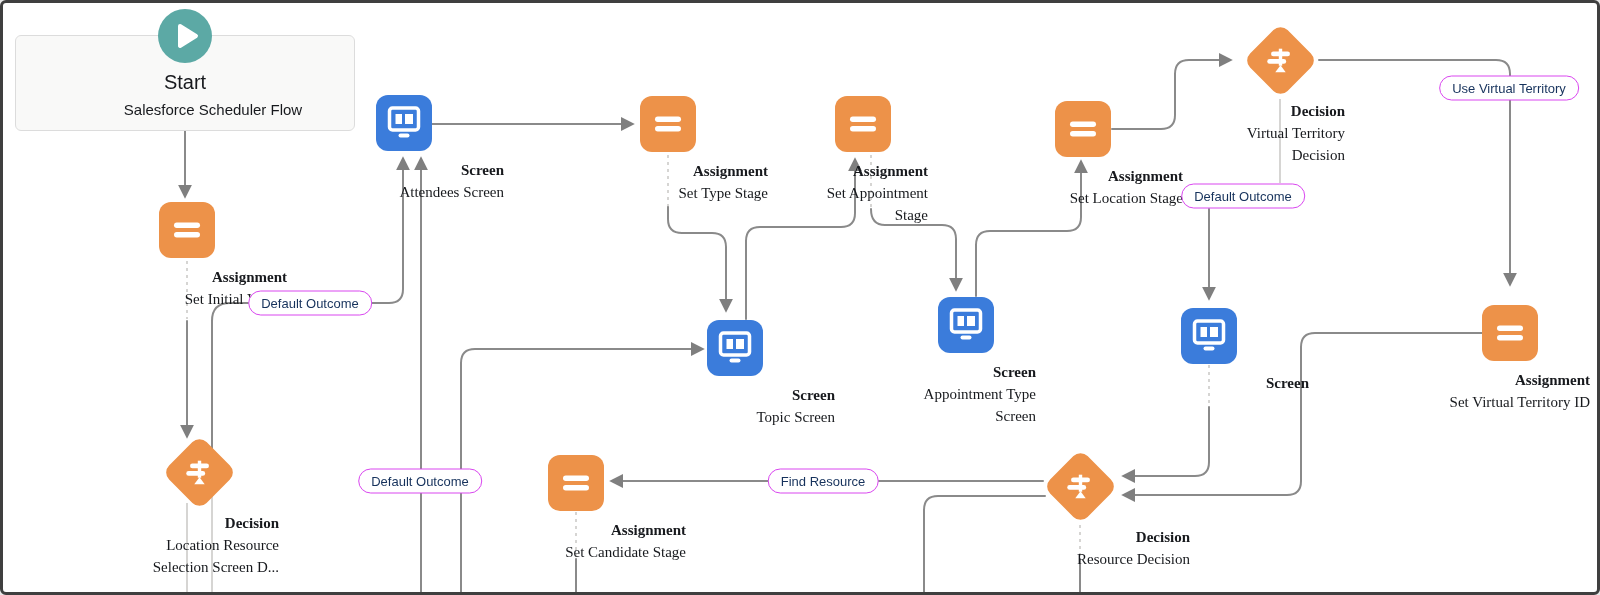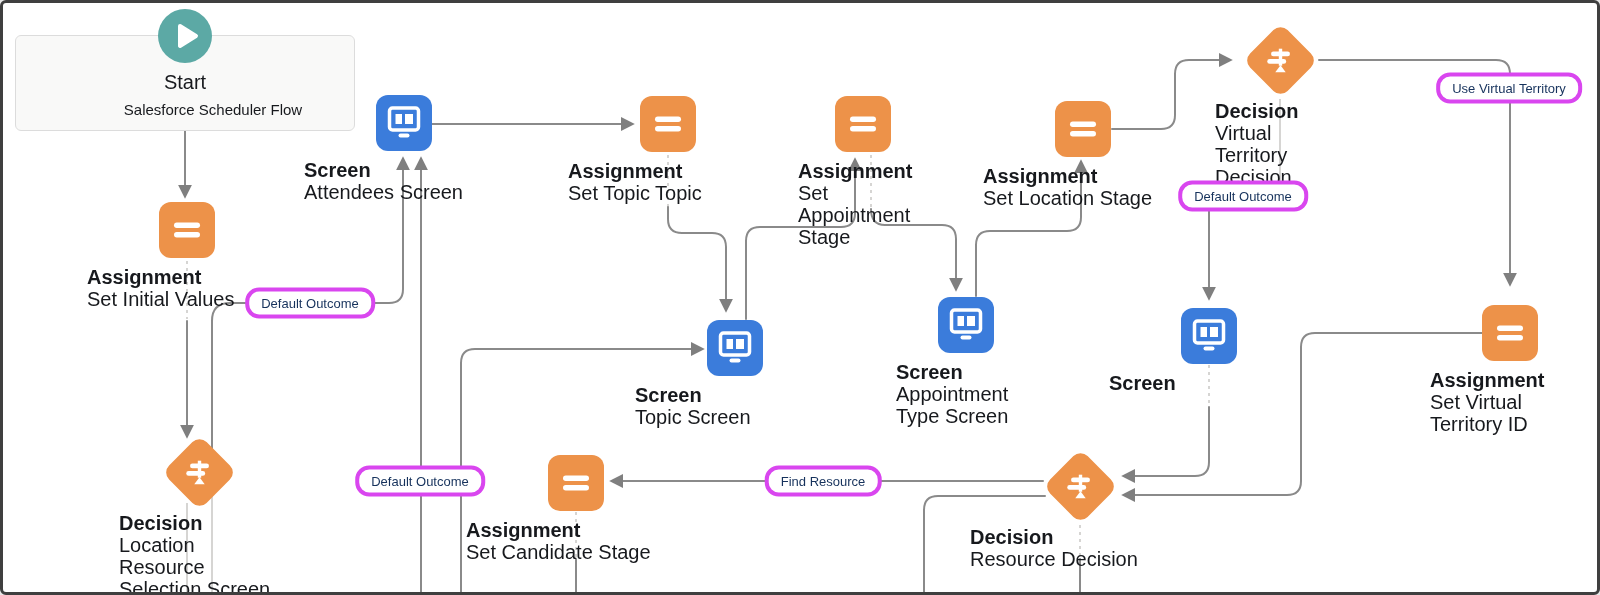--- a/index.html
+++ b/index.html
@@ -24,27 +24,27 @@
   .diamond{
     position:absolute;width:53px;height:53px;border-radius:10px;
     background:var(--decision-color);
     transform:rotate(45deg);
   }
   .diamond-glyph{
     position:absolute;inset:0;transform:rotate(-45deg);
     display:flex;align-items:center;justify-content:center;
   }
   .node-label{
-    position:absolute;text-align:left;
-    font-size:20px;line-height:22px;color:#17191d;z-index:3;
+    position:absolute;text-align:right;
+    font-size:15px;line-height:22px;color:#17191d;z-index:3;font-family:Liberation Serif, serif;
   }
   .node-label .type{font-weight:bold;}
   .pill{
     position:absolute;transform:translate(-50%,-50%);
-    background:#ffffff;border:4px solid #d946ef;border-radius:14px;
+    background:#ffffff;border:1px solid #d946ef;border-radius:14px;
     padding:3px 12px;font-size:13px;line-height:17px;white-space:nowrap;
     color:var(--pill-text-color);z-index:4;
   }
   .start-box{
     position:absolute;left:12px;top:32px;width:340px;height:96px;
     box-sizing:border-box;background:#f9f9f8;border:1px solid #dcdcdc;border-radius:6px;
   }
   .start-circle{
     position:absolute;left:155px;top:6px;width:54px;height:54px;border-radius:50%;
     background:var(--start-color);display:flex;align-items:center;justify-content:center;z-index:3;
@@ -162,21 +162,21 @@
       </div>
       <div>
         <div class="icon-box assignment" style="left: 637px; top: 93px;">
           <svg width="56" height="56" viewBox="0 0 56 56">
             <rect x="15" y="20.5" width="26" height="5.5" rx="2.75" fill="#fff"></rect>
             <rect x="15" y="30" width="26" height="5.5" rx="2.75" fill="#fff"></rect>
           </svg>
         </div>
         <div class="node-label" style="width: 200px; left: 565px; top: 157px;">
           <div class="type">Assignment</div>
-          <div class="name">Set Topic Topic</div>
+          <div class="name">Set Type Stage</div>
         </div>
       </div>
       <div>
         <div class="icon-box assignment" style="left: 832px; top: 93px;">
           <svg width="56" height="56" viewBox="0 0 56 56">
             <rect x="15" y="20.5" width="26" height="5.5" rx="2.75" fill="#fff"></rect>
             <rect x="15" y="30" width="26" height="5.5" rx="2.75" fill="#fff"></rect>
           </svg>
         </div>
         <div class="node-label" style="width: 130px; left: 795px; top: 157px;">

